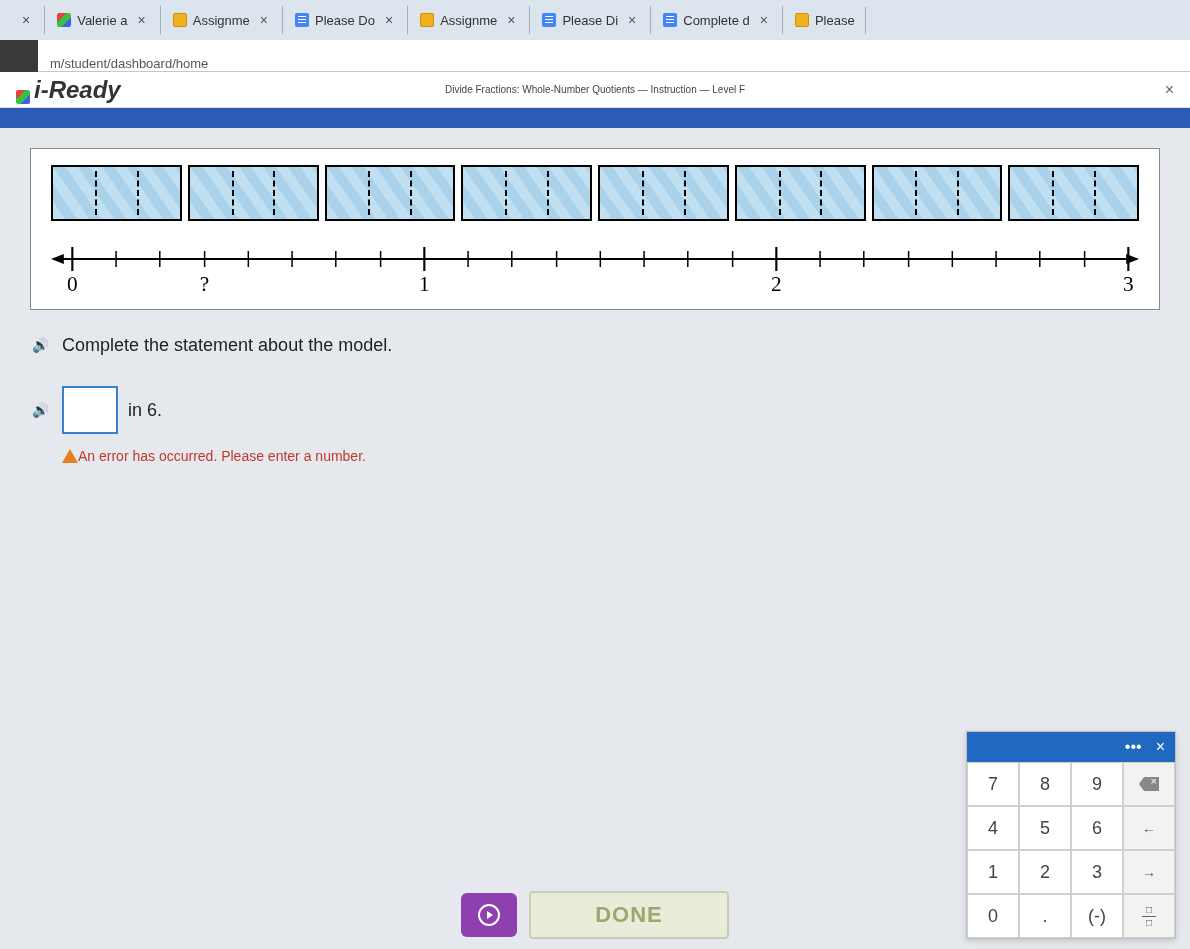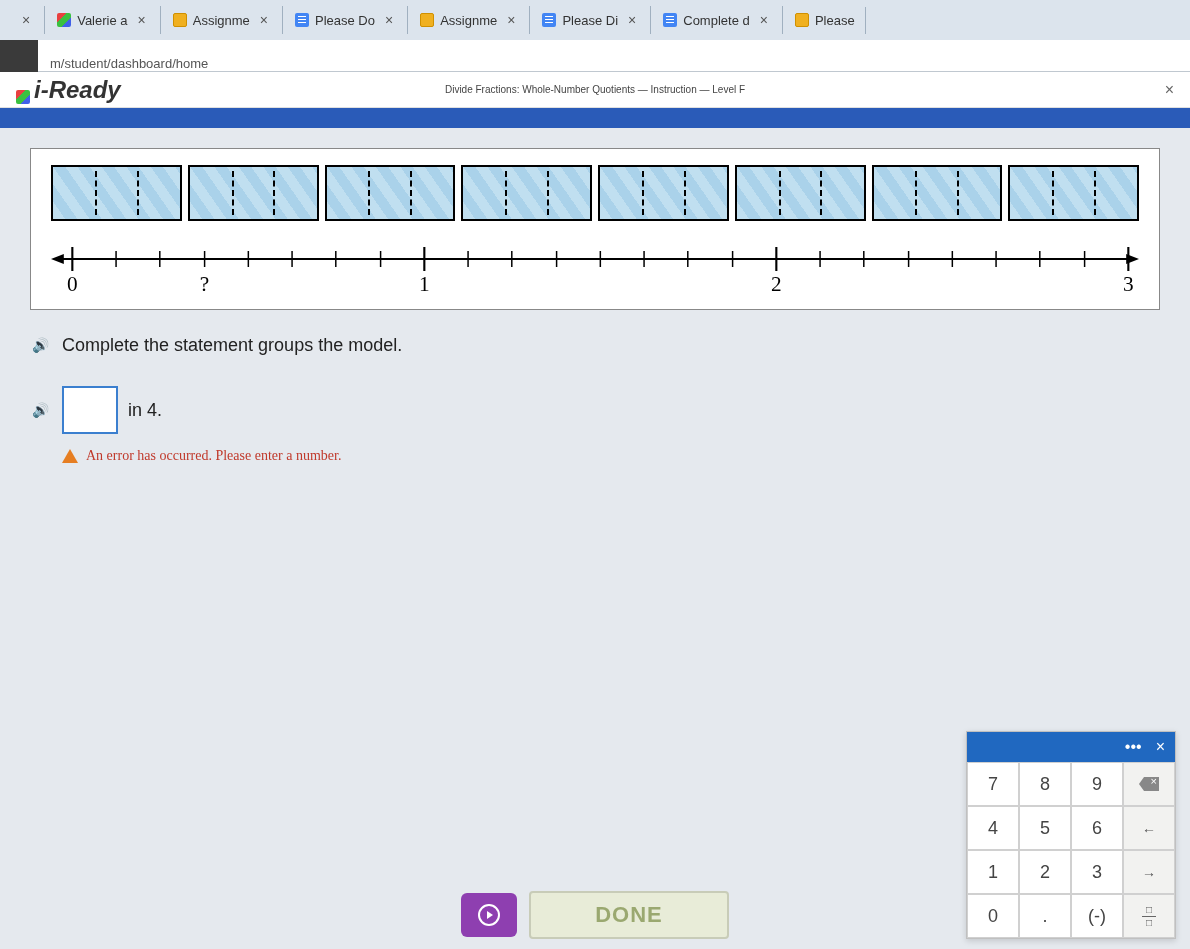--- a/index.html
+++ b/index.html
@@ -114,22 +114,22 @@
   .answer-input {
     width:56px; height:48px;
     border:2px solid #3b7fcf;
     background:#fff;
     text-align:center;
     font-size:18px;
     color:#333;
   }
   .error-row {
     margin-top:14px; margin-left:32px;
-    display:flex; align-items:center; gap:8px;
-    color:#c0392b; font-size:14px;font-family:Liberation Serif, serif;
+    display:flex; align-items:center; 
+    color:#c0392b; font-size:14px;
   }
   .warn-tri {
     width:0; height:0;
     border-left:8px solid transparent;
     border-right:8px solid transparent;
     border-bottom:14px solid #e67e22;
   }
   .bottom-row {
     position:absolute;
     bottom: 10px;
@@ -312,27 +312,27 @@
           <text x="350" y="52">1</text>
           <text x="680" y="52">2</text>
           <text x="1010" y="52">3</text>
         </g>
       </svg>
     </div>
   </div>
 
   <div class="instruction-row">
     <div class="speaker">🔊</div>
-    <span>Complete the statement groups the model.</span>
+    <span>Complete the statement about the model.</span>
   </div>
 
   <div class="statement-row">
     <div class="speaker">🔊</div>
     <input class="answer-input" value="" style="">
-    <span>in 4.</span>
+    <span>in 6.</span>
   </div>
 
   <div class="error-row">
     <div class="warn-tri"></div>
     <span>An error has occurred. Please enter a number.</span>
   </div>
 
   <div class="bottom-row">
     <div class="replay-btn">
       <svg width="24" height="24" viewBox="0 0 24 24">

